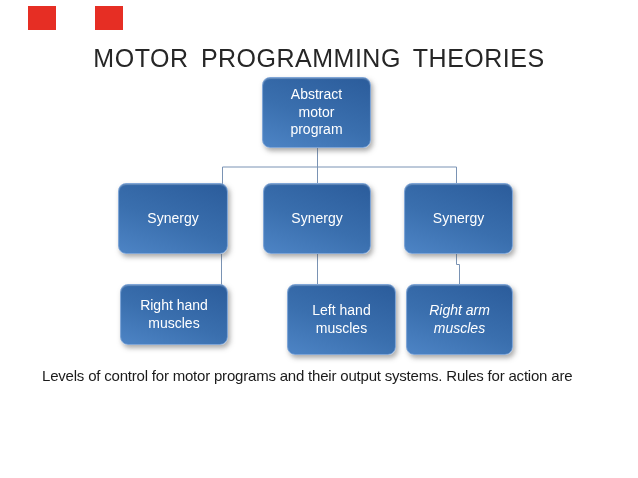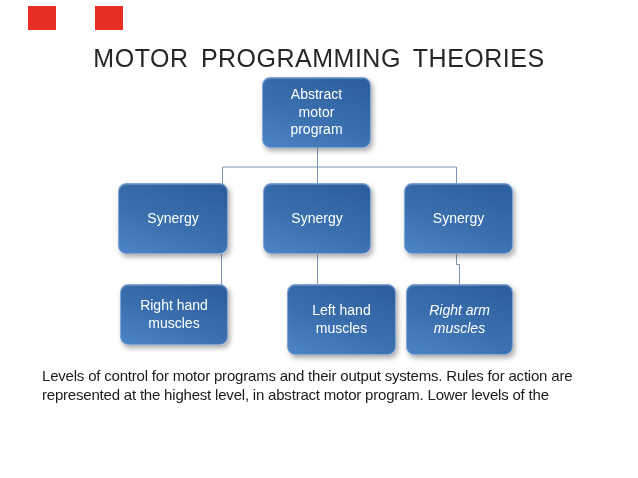--- a/index.html
+++ b/index.html
@@ -118,14 +118,13 @@
 muscles</span>
   </div>
   <div class="node m3">
     <span>Right arm
 muscles</span>
   </div>
 </div>
 
 <div class="caption">
   <div>Levels of control for motor programs and their output systems. Rules for action are</div>
-  <div>represented at the highest level, in abstract motor program. Lower levels of the</div>
 </div>
 
 </body></html>

